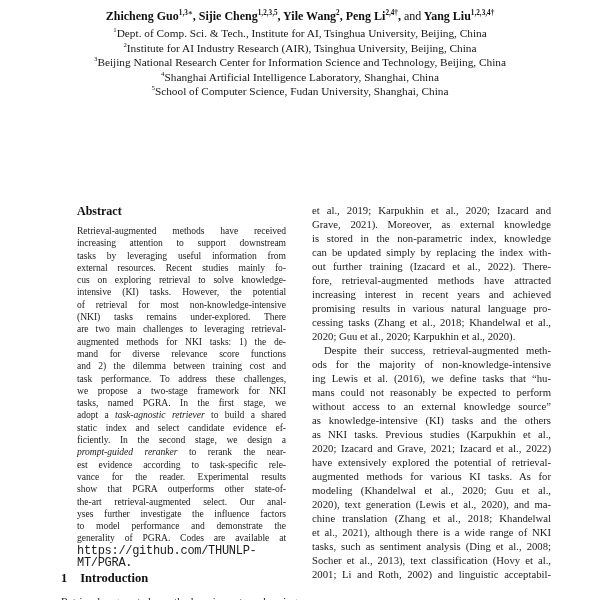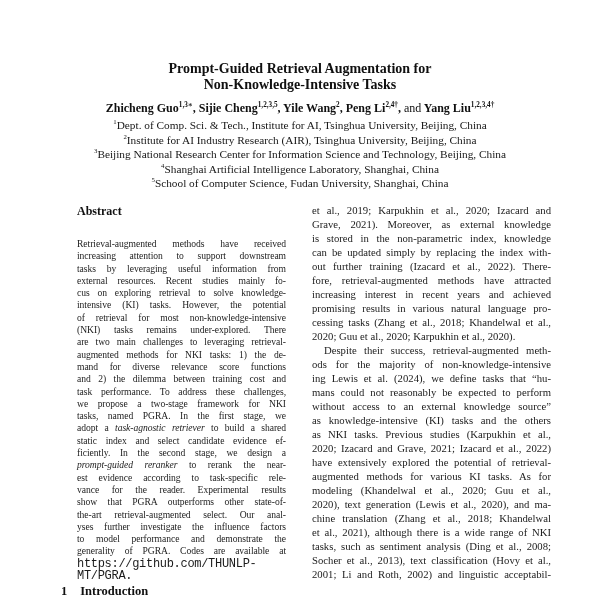--- a/index.html
+++ b/index.html
@@ -44,21 +44,21 @@
 
   .abs-head {
     margin:2px 11px 0 16px;
     text-align:left;
     font-size:12px;
     font-weight:bold;
     line-height:13px;
     color:#101010;
   }
   .abs-body {
-    margin:20px 11px 0 16px;
+    margin:7px 11px 0 16px;
     font-size:9.6px;
     line-height:12.3px;
     letter-spacing:-0.05px;
   }
   .sec-head {
     margin-top:2px;
     display:flex;
     gap:13px;
     font-size:12.5px;
     font-weight:bold;
@@ -78,24 +78,20 @@
     text-align-last:left;
   }
   .para { margin:0; }
 </style>
 </head>
 <body>
 
 <div class="page">
 
   <header>
-    <div class="title">
-      <div>Prompt-Guided Retrieval Augmentation for</div>
-      <div>Non-Knowledge-Intensive Tasks</div>
-    </div>
     <div class="authors">Zhicheng Guo<sup>1,3∗</sup>, Sijie Cheng<sup>1,2,3,5</sup>, Yile Wang<sup>2</sup>, Peng Li<sup>2,4†</sup>, <span class="rm">and</span>  Yang Liu<sup>1,2,3,4†</sup></div>
     <div class="affils">
       <div><sup>1</sup>Dept. of Comp. Sci. &amp; Tech., Institute for AI, Tsinghua University, Beijing, China</div>
       <div><sup>2</sup>Institute for AI Industry Research (AIR), Tsinghua University, Beijing, China</div>
       <div><sup>3</sup>Beijing National Research Center for Information Science and Technology, Beijing, China</div>
       <div><sup>4</sup>Shanghai Artificial Intelligence Laboratory, Shanghai, China</div>
       <div><sup>5</sup>School of Computer Science, Fudan University, Shanghai, China</div>
     </div>
   </header>
 
@@ -156,21 +152,21 @@
           <div class="tline">out further training (Izacard et al., 2022).  There-</div>
           <div class="tline">fore, retrieval-augmented methods have attracted</div>
           <div class="tline">increasing interest in recent years and achieved</div>
           <div class="tline">promising results in various natural language pro-</div>
           <div class="tline">cessing tasks (Zhang et al., 2018; Khandelwal et al.,</div>
           <div class="tline endline">2020; Guu et al., 2020; Karpukhin et al., 2020).</div>
         </div>
         <div class="para">
           <div class="tline indent">Despite their success, retrieval-augmented meth-</div>
           <div class="tline">ods for the majority of non-knowledge-intensive</div>
-          <div class="tline">ing Lewis et al. (2024), we define tasks that “hu-</div>
+          <div class="tline">ing Lewis et al. (2016), we define tasks that “hu-</div>
           <div class="tline">mans could not reasonably be expected to perform</div>
           <div class="tline">without access to an external knowledge source”</div>
           <div class="tline">as knowledge-intensive (KI) tasks and the others</div>
           <div class="tline">as NKI tasks.  Previous studies (Karpukhin et al.,</div>
           <div class="tline">2020; Izacard and Grave, 2021; Izacard et al., 2022)</div>
           <div class="tline">have extensively explored the potential of retrieval-</div>
           <div class="tline">augmented methods for various KI tasks.  As for</div>
           <div class="tline">modeling (Khandelwal et al., 2020;  Guu et al.,</div>
           <div class="tline">2020), text generation (Lewis et al., 2020), and ma-</div>
           <div class="tline">chine translation (Zhang et al., 2018; Khandelwal</div>

